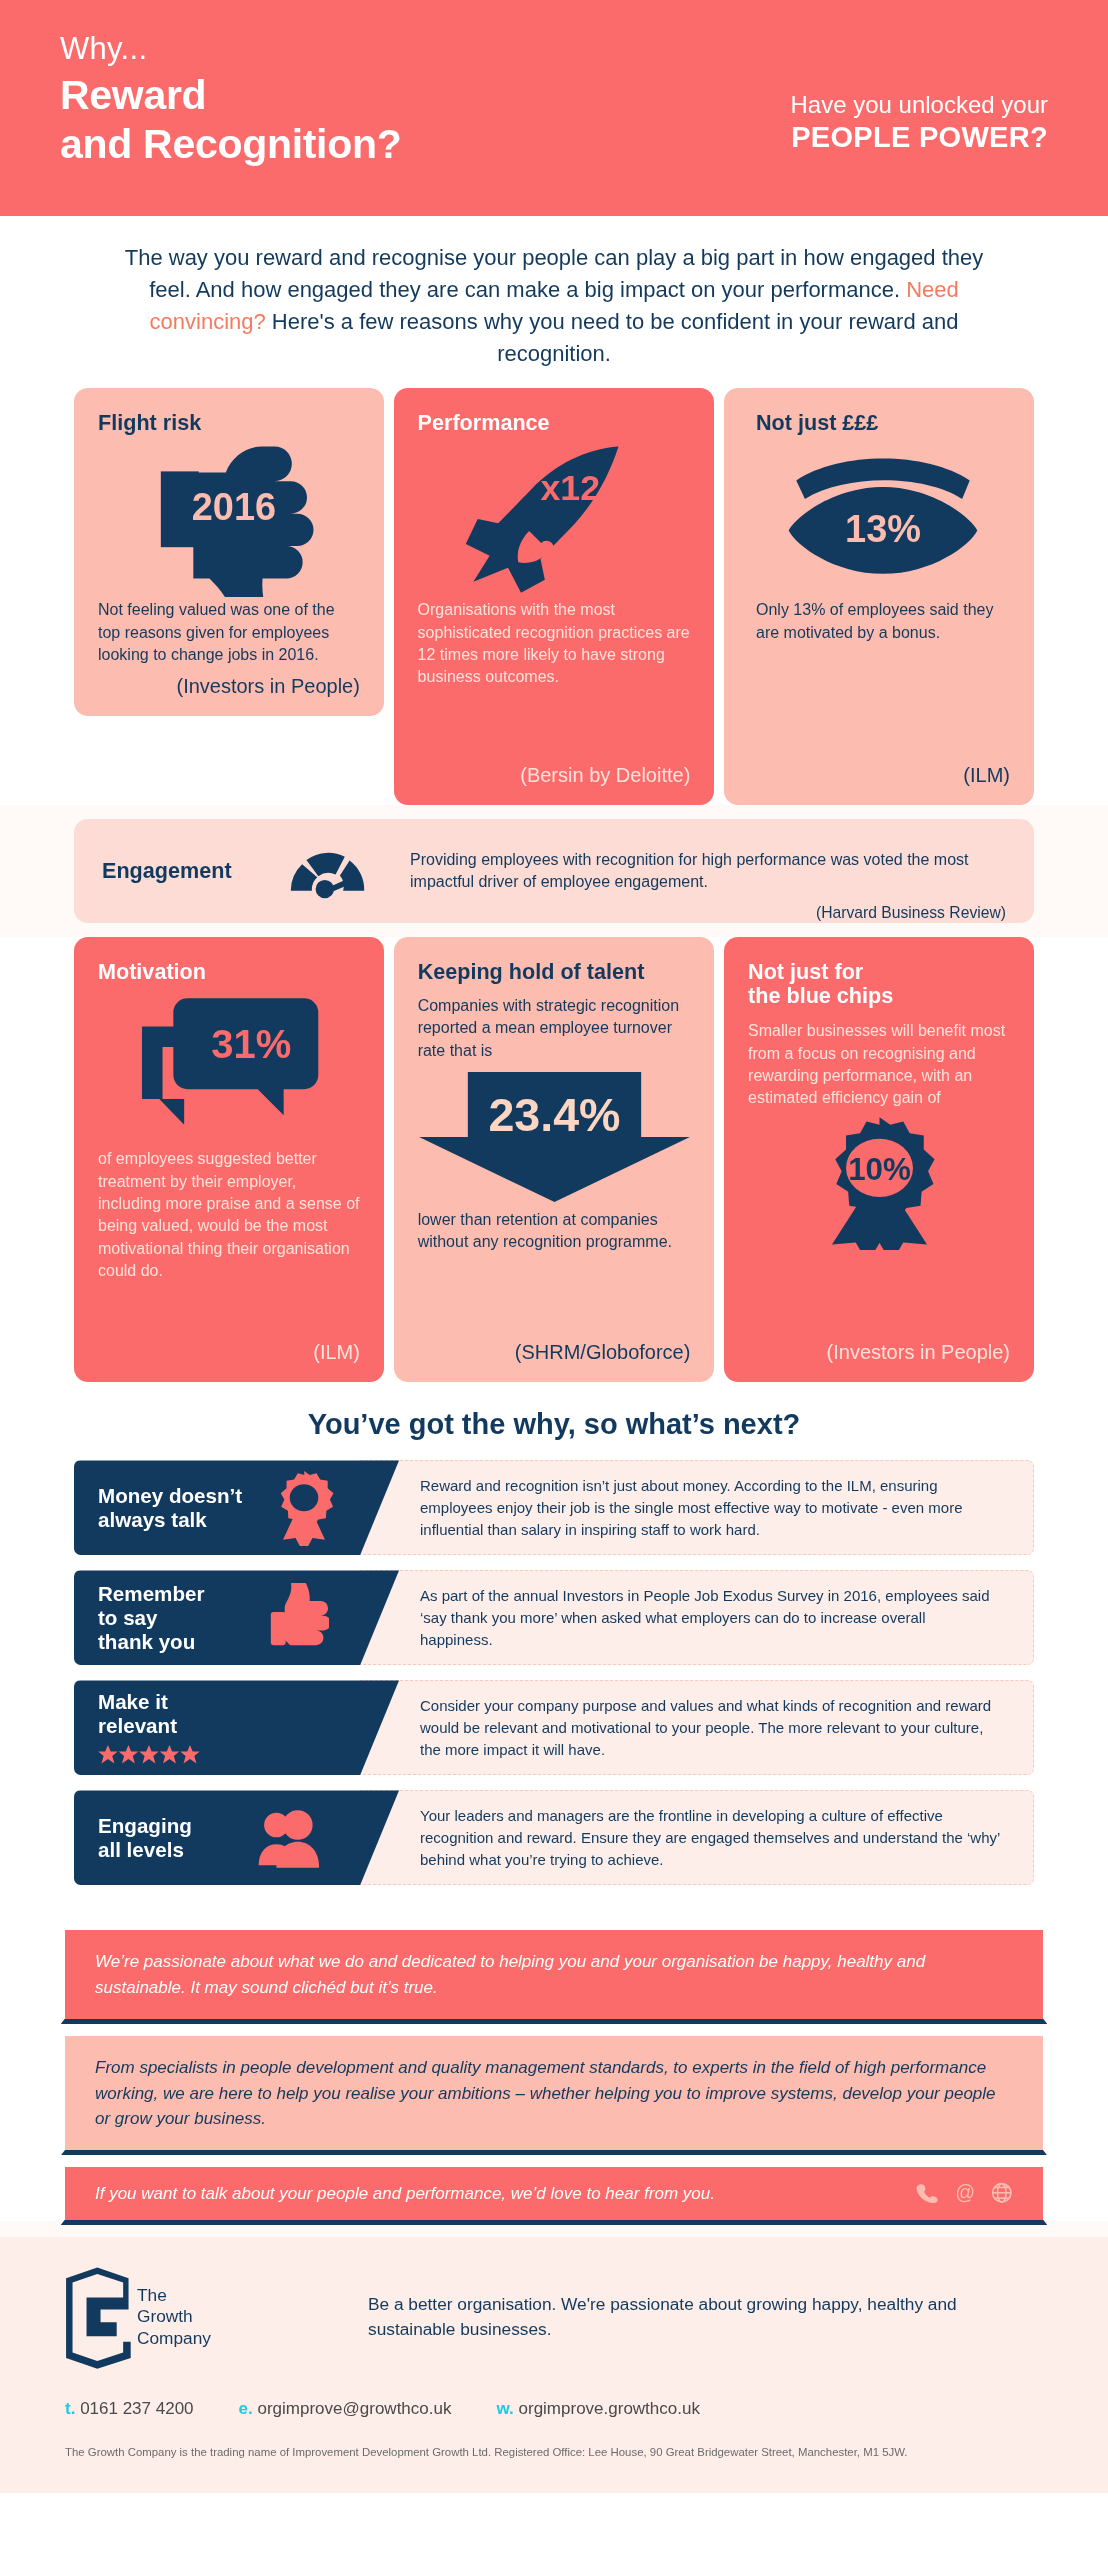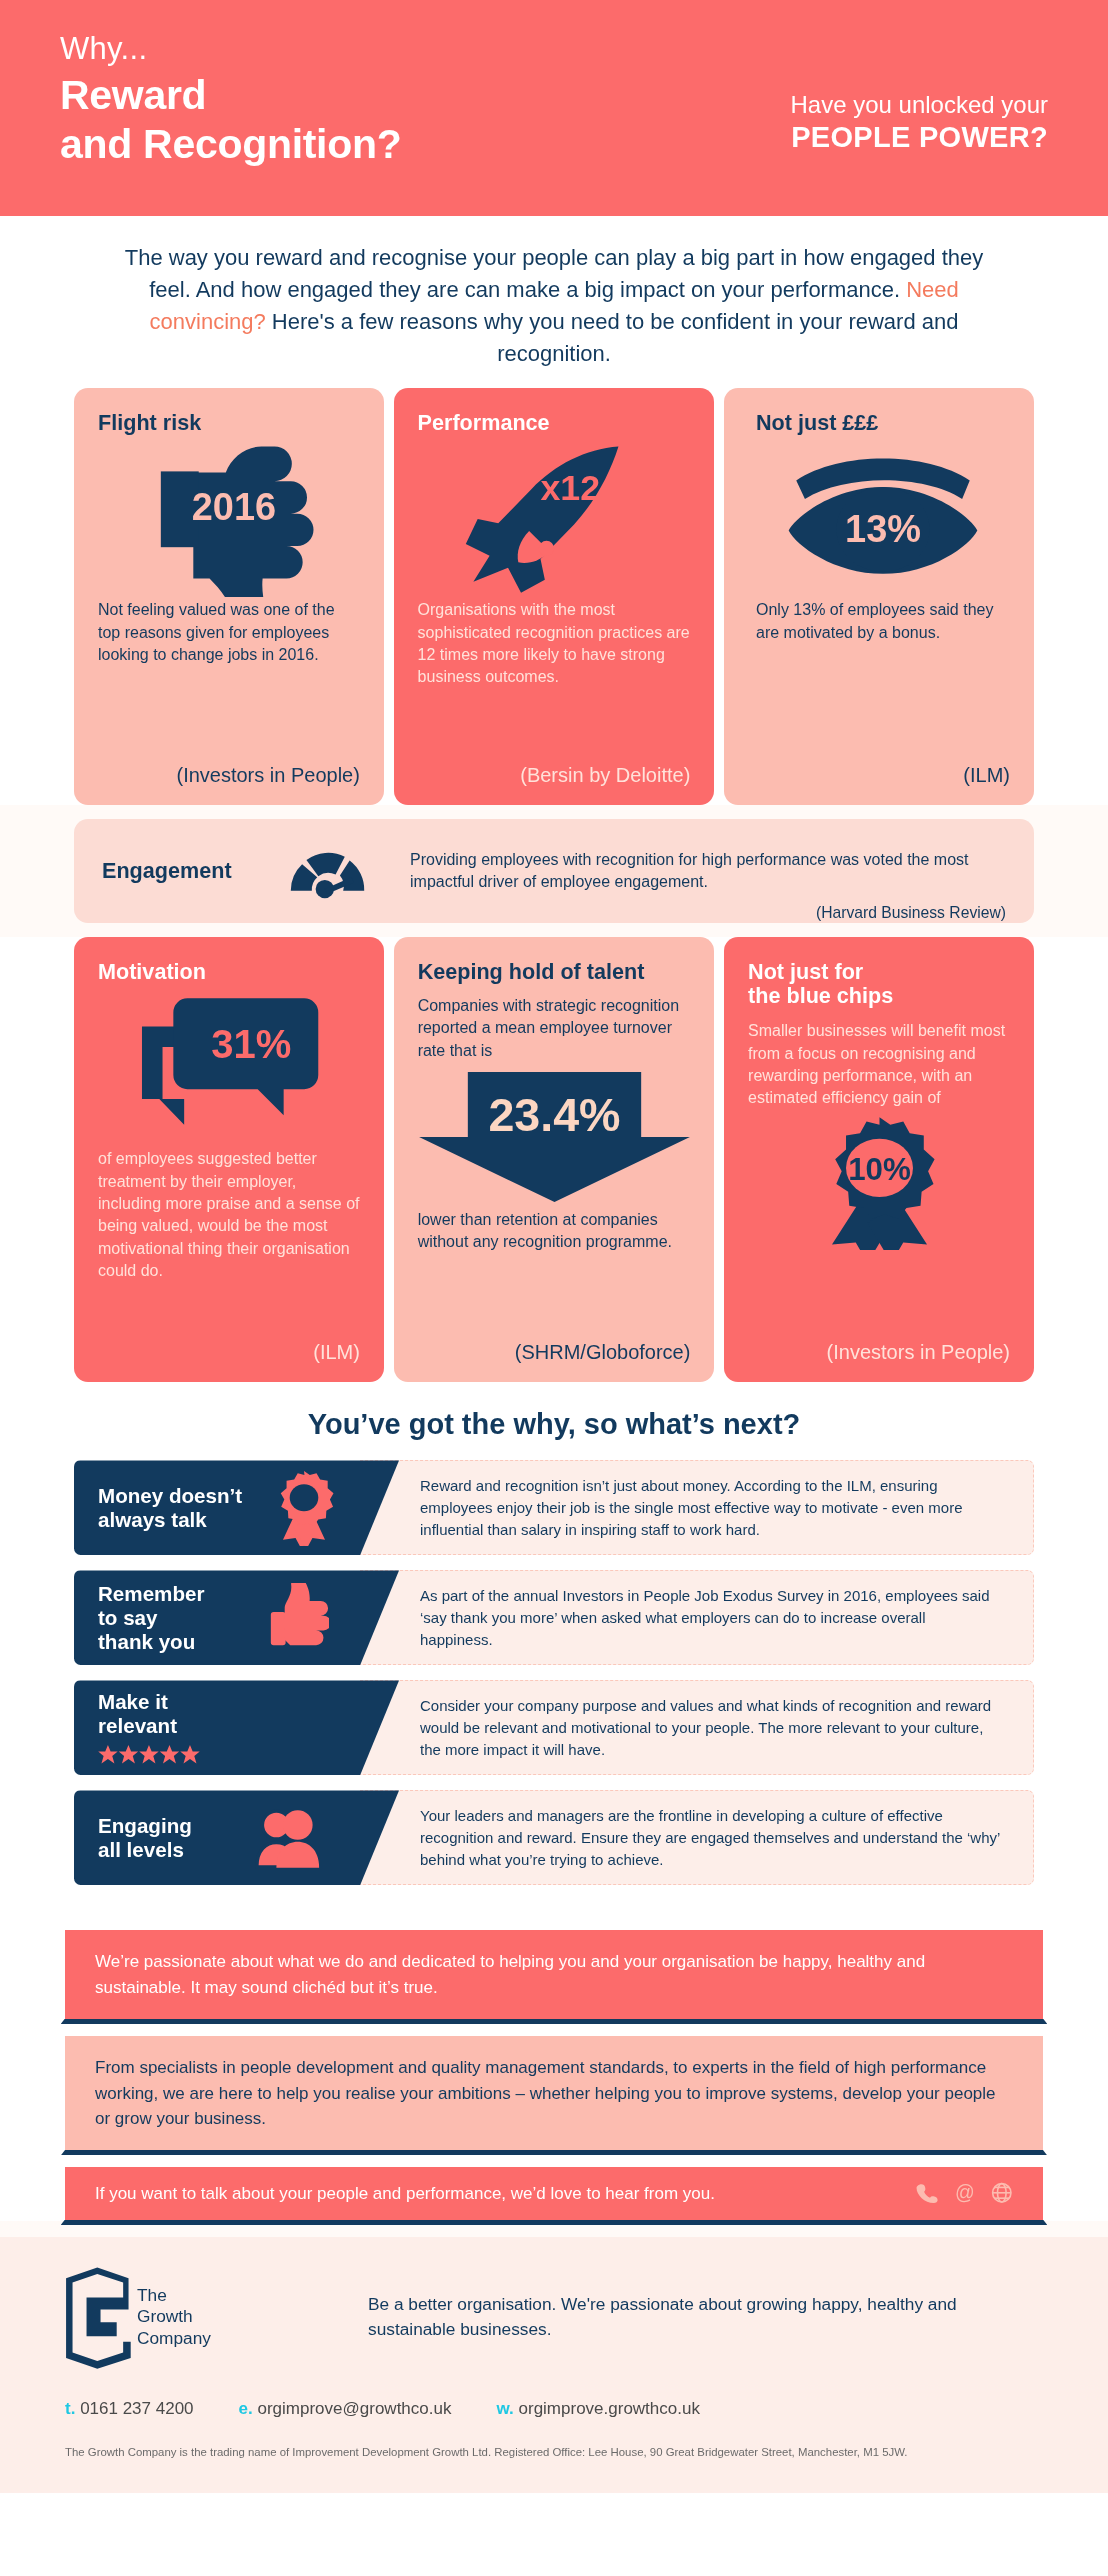--- a/index.html
+++ b/index.html
@@ -77,21 +77,21 @@
     position: relative;
     display: flex;
     flex-direction: column;
   }
   .card.light { background: #fcbcb0; }
   .card.dark  { background: #fc6b6b; }
   .card.c1 { width: 314px; }
   .card.c2 { width: 325px; }
   .card.c3 { width: 314px; }
 
-  .row1 .card.c1 { height: 417px; }
+  .row1 .card.c1 { height: 328px; }
   .row1 .card.c2 { height: 417px; }
   .row1 .card.c3 { height: 417px; padding-left: 32px; }
 
   .card-title {
     font-size: 21.6px;
     font-weight: bold;
     line-height: 1.12;
     margin-bottom: 2.2px;
   }
   .card.light .card-title { color: #123a5e; }
@@ -221,20 +221,21 @@
     color: #123a5e;
   }
   .stars { display: flex; gap: 3.2px; margin-top: 5.4px; }
 
   
   .banners { padding: 7.6px 65px 0; background: #ffffff;}
   .banner {
     position: relative;
     padding: 19.5px 30px;
     margin-bottom: 16px;
+    font-style: italic;
   }
   .banner .shadowbar {
     position: absolute;
     left: -4.3px; right: -4.3px;
     bottom: -4.3px;
     height: 5.4px;
     background: #123a5e;
     clip-path: polygon(4.3px 0, calc(100% - 4.3px) 0, 100% 100%, 0 100%);
   }
   .banner.red { background: #fc6b6b; color: #ffffff; }

